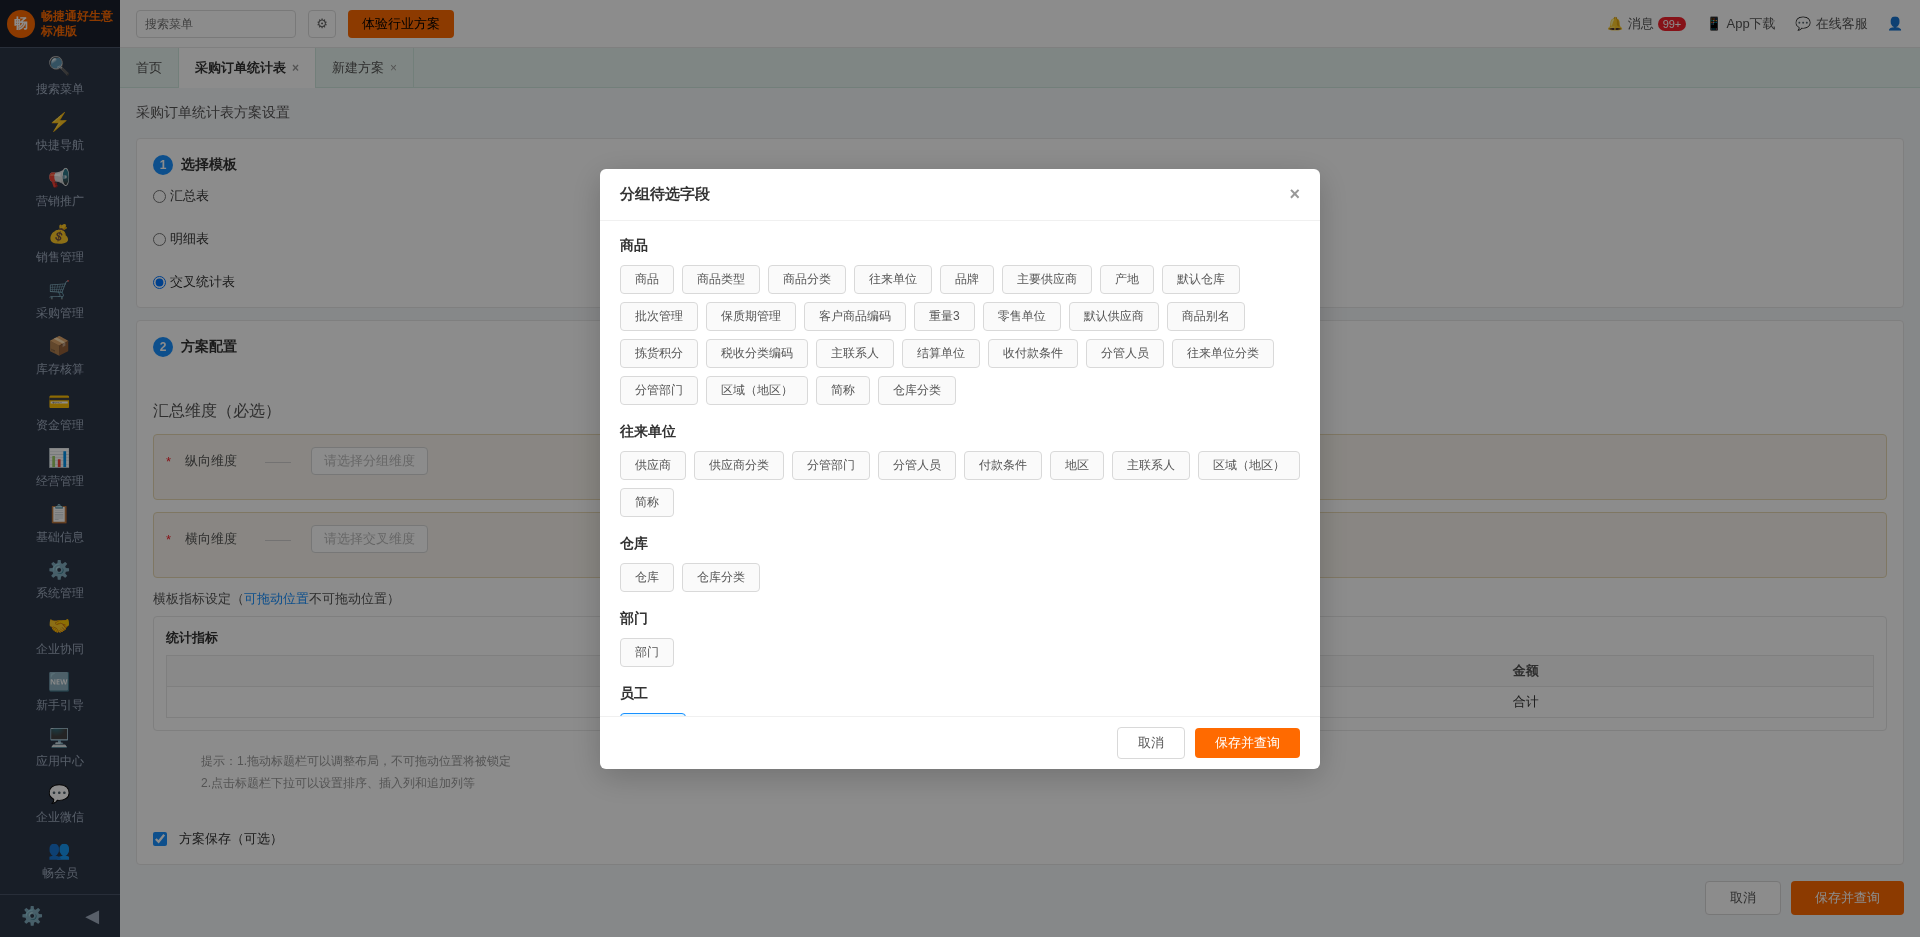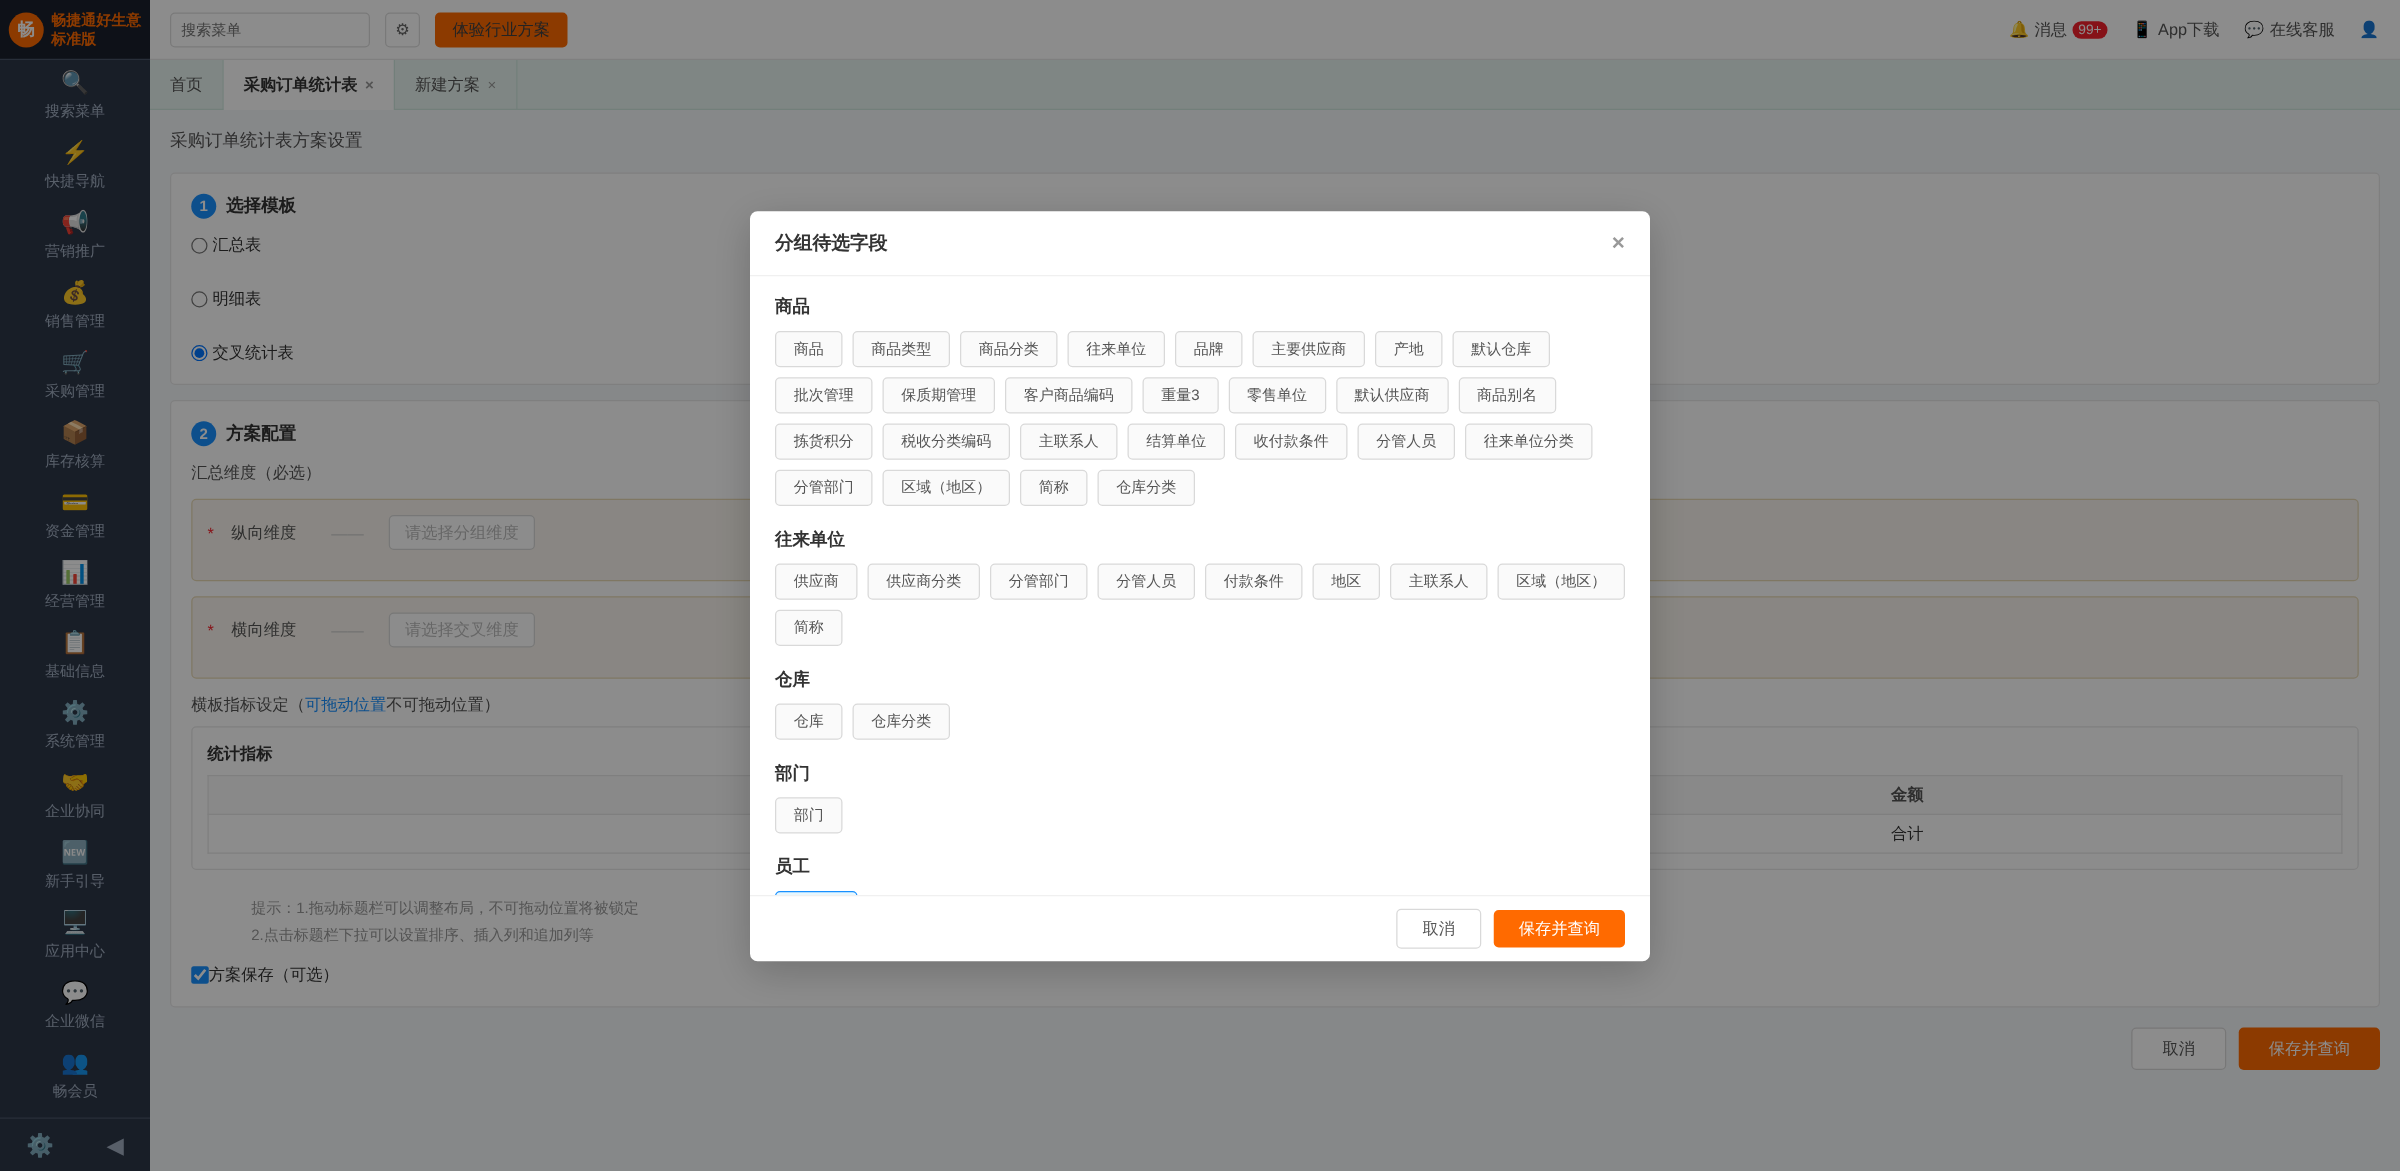--- a/index.html
+++ b/index.html
@@ -35,21 +35,21 @@
     .gear-btn {
       width: 28px; height: 28px;
       border: 1px solid #ddd;
       border-radius: 4px;
       background: #fff;
       display: flex; align-items: center; justify-content: center;
       cursor: pointer; color: #666;
     }
     .trial-btn {
       background: #ff6a00;
-      color: #404040;
+      color: #000000;
       border: none;
       border-radius: 4px;
       padding: 5px 14px;
       font-size: 13px;
       cursor: pointer;
     }
     .top-right {
       display: flex;
       align-items: center;
       gap: 20px;
@@ -192,21 +192,21 @@
       font-size: 12px; font-weight: bold;
     }
     .section-title { font-size: 14px; font-weight: bold; color: #333; }
 
     
     .template-options { display: flex; gap: 25px; align-items: flex-start; flex-direction: column; }
     .template-options label { display: flex; align-items: center; gap: 4px; cursor: pointer; font-size: 13px; }
 
     
     .scheme-row { display: flex; align-items: center; gap: 12px; margin-bottom: 12px; }
-    .scheme-label { color: #555; font-size: 13px; min-width: 80px; }
+    .scheme-label { color: #555; font-size: 16px; min-width: 80px; margin-top: 32px; }
     .scheme-value { color: #999; font-size: 13px; }
 
     
     .overlay {
       position: fixed;
       top: 0; left: 0; right: 0; bottom: 0;
       background: rgba(0,0,0,0.45);
       z-index: 200;
       display: flex;
       align-items: center;
@@ -315,21 +315,21 @@
     .stat-title { font-size: 13px; color: #333; margin-bottom: 8px; font-weight: bold; }
     .stat-table { width: 100%; border-collapse: collapse; font-size: 13px; }
     .stat-table th, .stat-table td {
       border: 1px solid #e8e8e8;
       padding: 6px 12px;
       text-align: center;
     }
     .stat-table th { background: #fafafa; color: #555; }
 
     
-    .scheme-save-row { display: flex; align-items: center; margin-top: 4px; }
+    .scheme-save-row { display: flex; align-items: center; gap: 12px; margin-top: 28px; }
     .scheme-save-checkbox { width: 14px; height: 14px; accent-color: #1890ff; }
     .scheme-save-input {
       height: 28px;
       border: 1px solid #d9d9d9;
       border-radius: 4px;
       padding: 0 8px;
       font-size: 13px;
       width: 160px;
       outline: none;
     }

